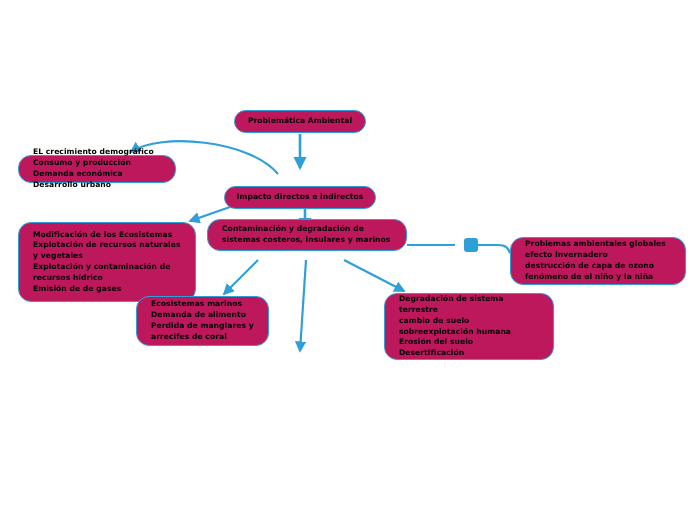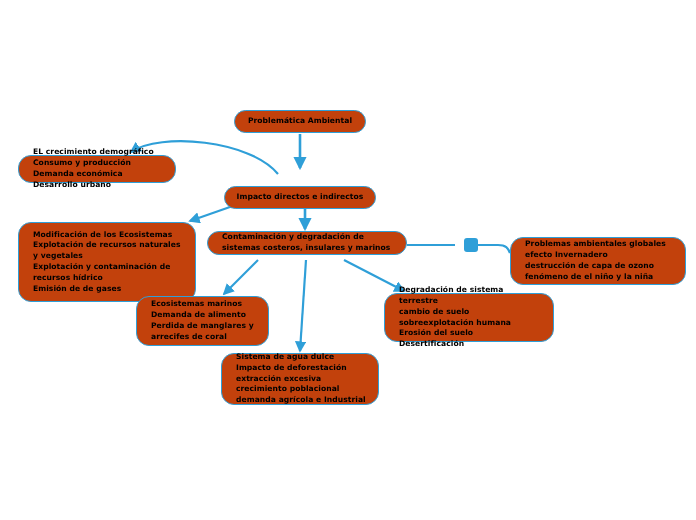--- a/index.html
+++ b/index.html
@@ -26,21 +26,21 @@
     left: 0;
     top: 0;
     width: 696px;
     height: 520px;
     pointer-events: none;
     z-index: 1;
   }
   .node {
     position: absolute;
     box-sizing: border-box;
-    background: #c2410c;
+    background: #be185d;
     border: 1.6px solid #2f9fd8;
     border-radius: 13px;
     z-index: 2;
     display: flex;
     align-items: center;
     color: #000000;
     font-weight: bold;
     font-size: 7.6px;
     line-height: 1.42;
     letter-spacing: 0.05px;
@@ -62,27 +62,27 @@
   }
   .node.left-label .txt {
     text-align: left;
     padding-left: 14px;
     padding-right: 8px;
   }
 
   
   #node-root      { left: 234px; top: 110px; width: 132px; height: 23px; }
   #node-impacto   { left: 224px; top: 170px; width: 152px; height: 23px; margin-top: 16px; }
-  #node-contam    { left: 207px; top: 231px; width: 200px; height: 24px; }
+  #node-contam    { left: 207px; top: 219px; width: 200px; height: 32px; }
 
   #node-crecim    { left: 18px;  top: 155px; width: 158px; height: 28px; }
   #node-modif     { left: 18px;  top: 222px; width: 178px; height: 80px; }
   #node-ecos      { left: 125px; top: 296px; width: 133px; height: 50px; margin-left: 11px; }
   #node-agua      { left: 221px; top: 353px; width: 158px; height: 52px; }
-  #node-degrad    { left: 384px; top: 293px; width: 170px; height: 49px; justify-content: center; }
+  #node-degrad    { left: 384px; top: 293px; width: 170px; height: 67px; justify-content: center; }
   #node-global    { left: 510px; top: 237px; width: 176px; height: 48px; align-items: center; }
 
   .link-square {
     position: absolute;
     left: 464px;
     top: 238px;
     width: 14px;
     height: 14px;
     background: #2f9fd8;
     border-radius: 3px;
@@ -150,27 +150,20 @@
 Emisión de de gases</span>
   </div>
 
   <div class="node left-label" id="node-ecos">
     <span class="txt">Ecosistemas marinos
 Demanda de alimento
 Perdida de manglares y
 arrecifes de coral</span>
   </div>
 
-  <div class="node left-label" id="node-agua">
-    <span class="txt">Sistema de agua dulce
-Impacto de deforestación
-extracción excesiva
-crecimiento poblacional
-demanda agrícola e Industrial</span>
-  </div>
 
   <div class="node left-label" id="node-degrad">
     <span class="txt">Degradación de sistema terrestre
 cambio de suelo
 sobreexplotación humana
 Erosión del suelo
 Desertificación</span>
   </div>
 
   <div class="node left-label" id="node-global">

